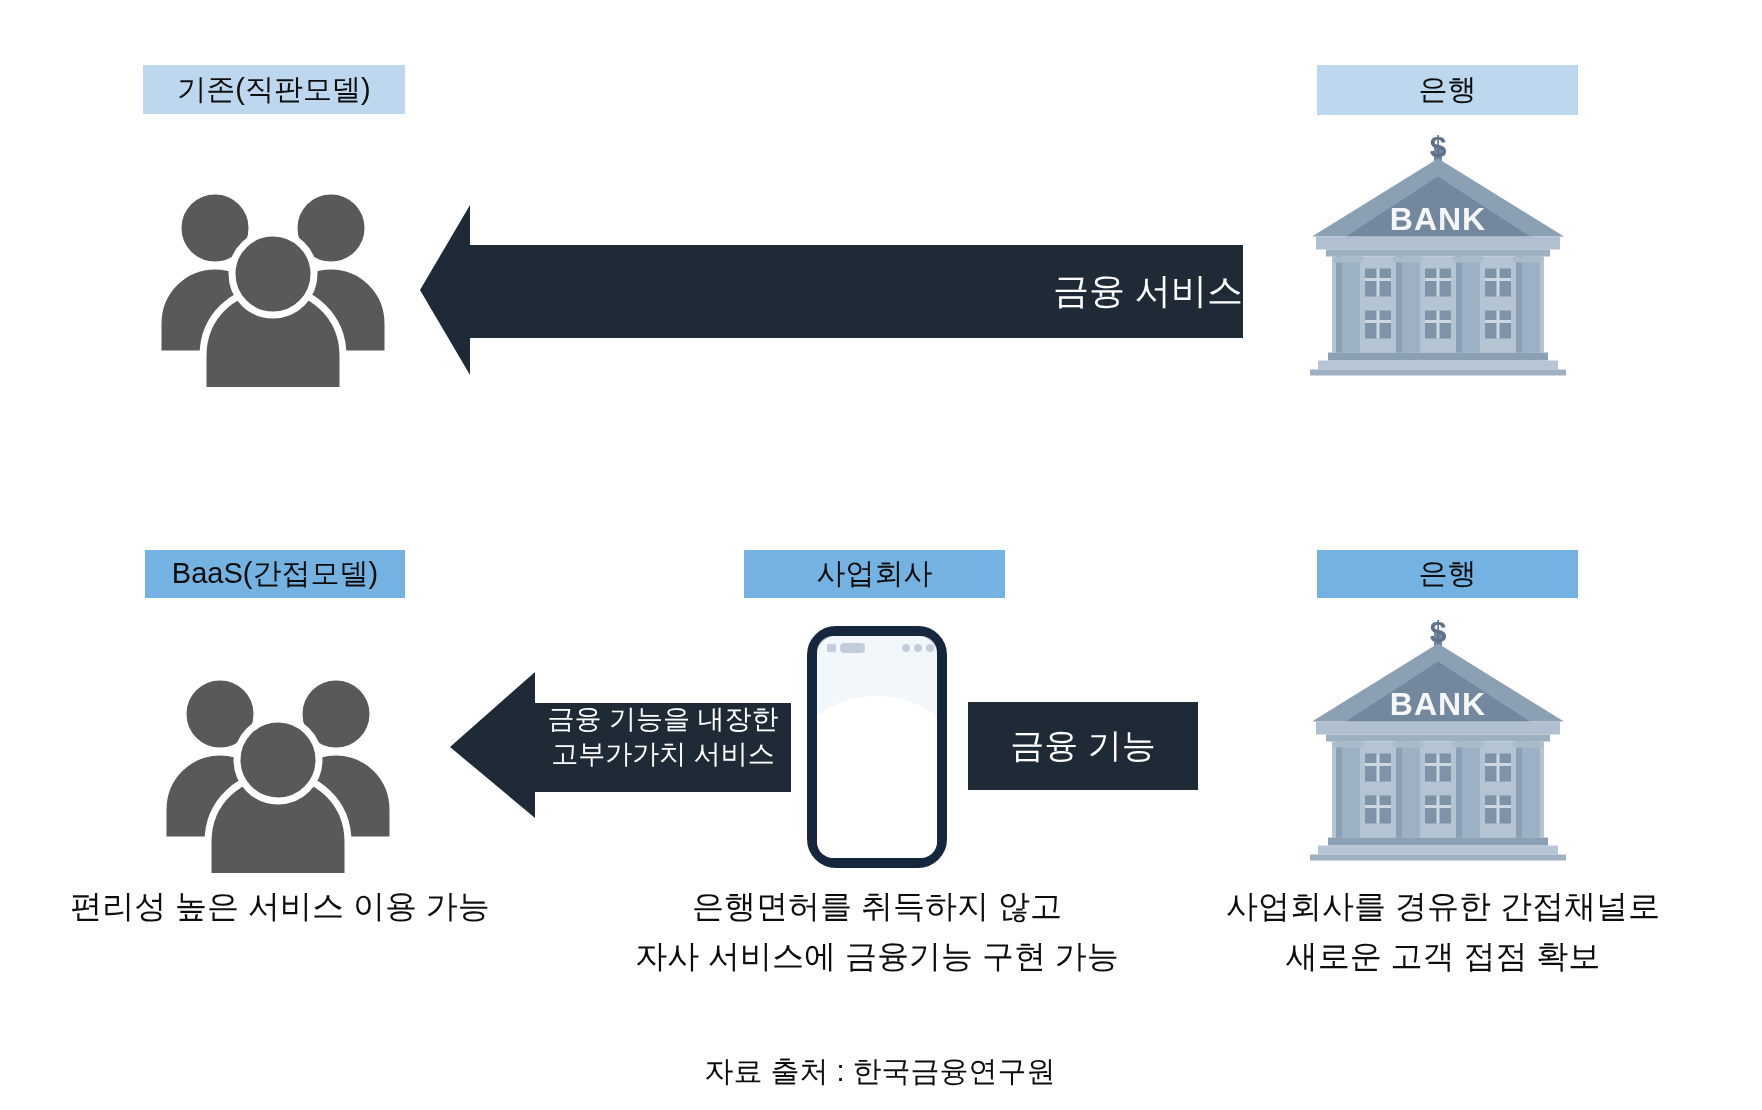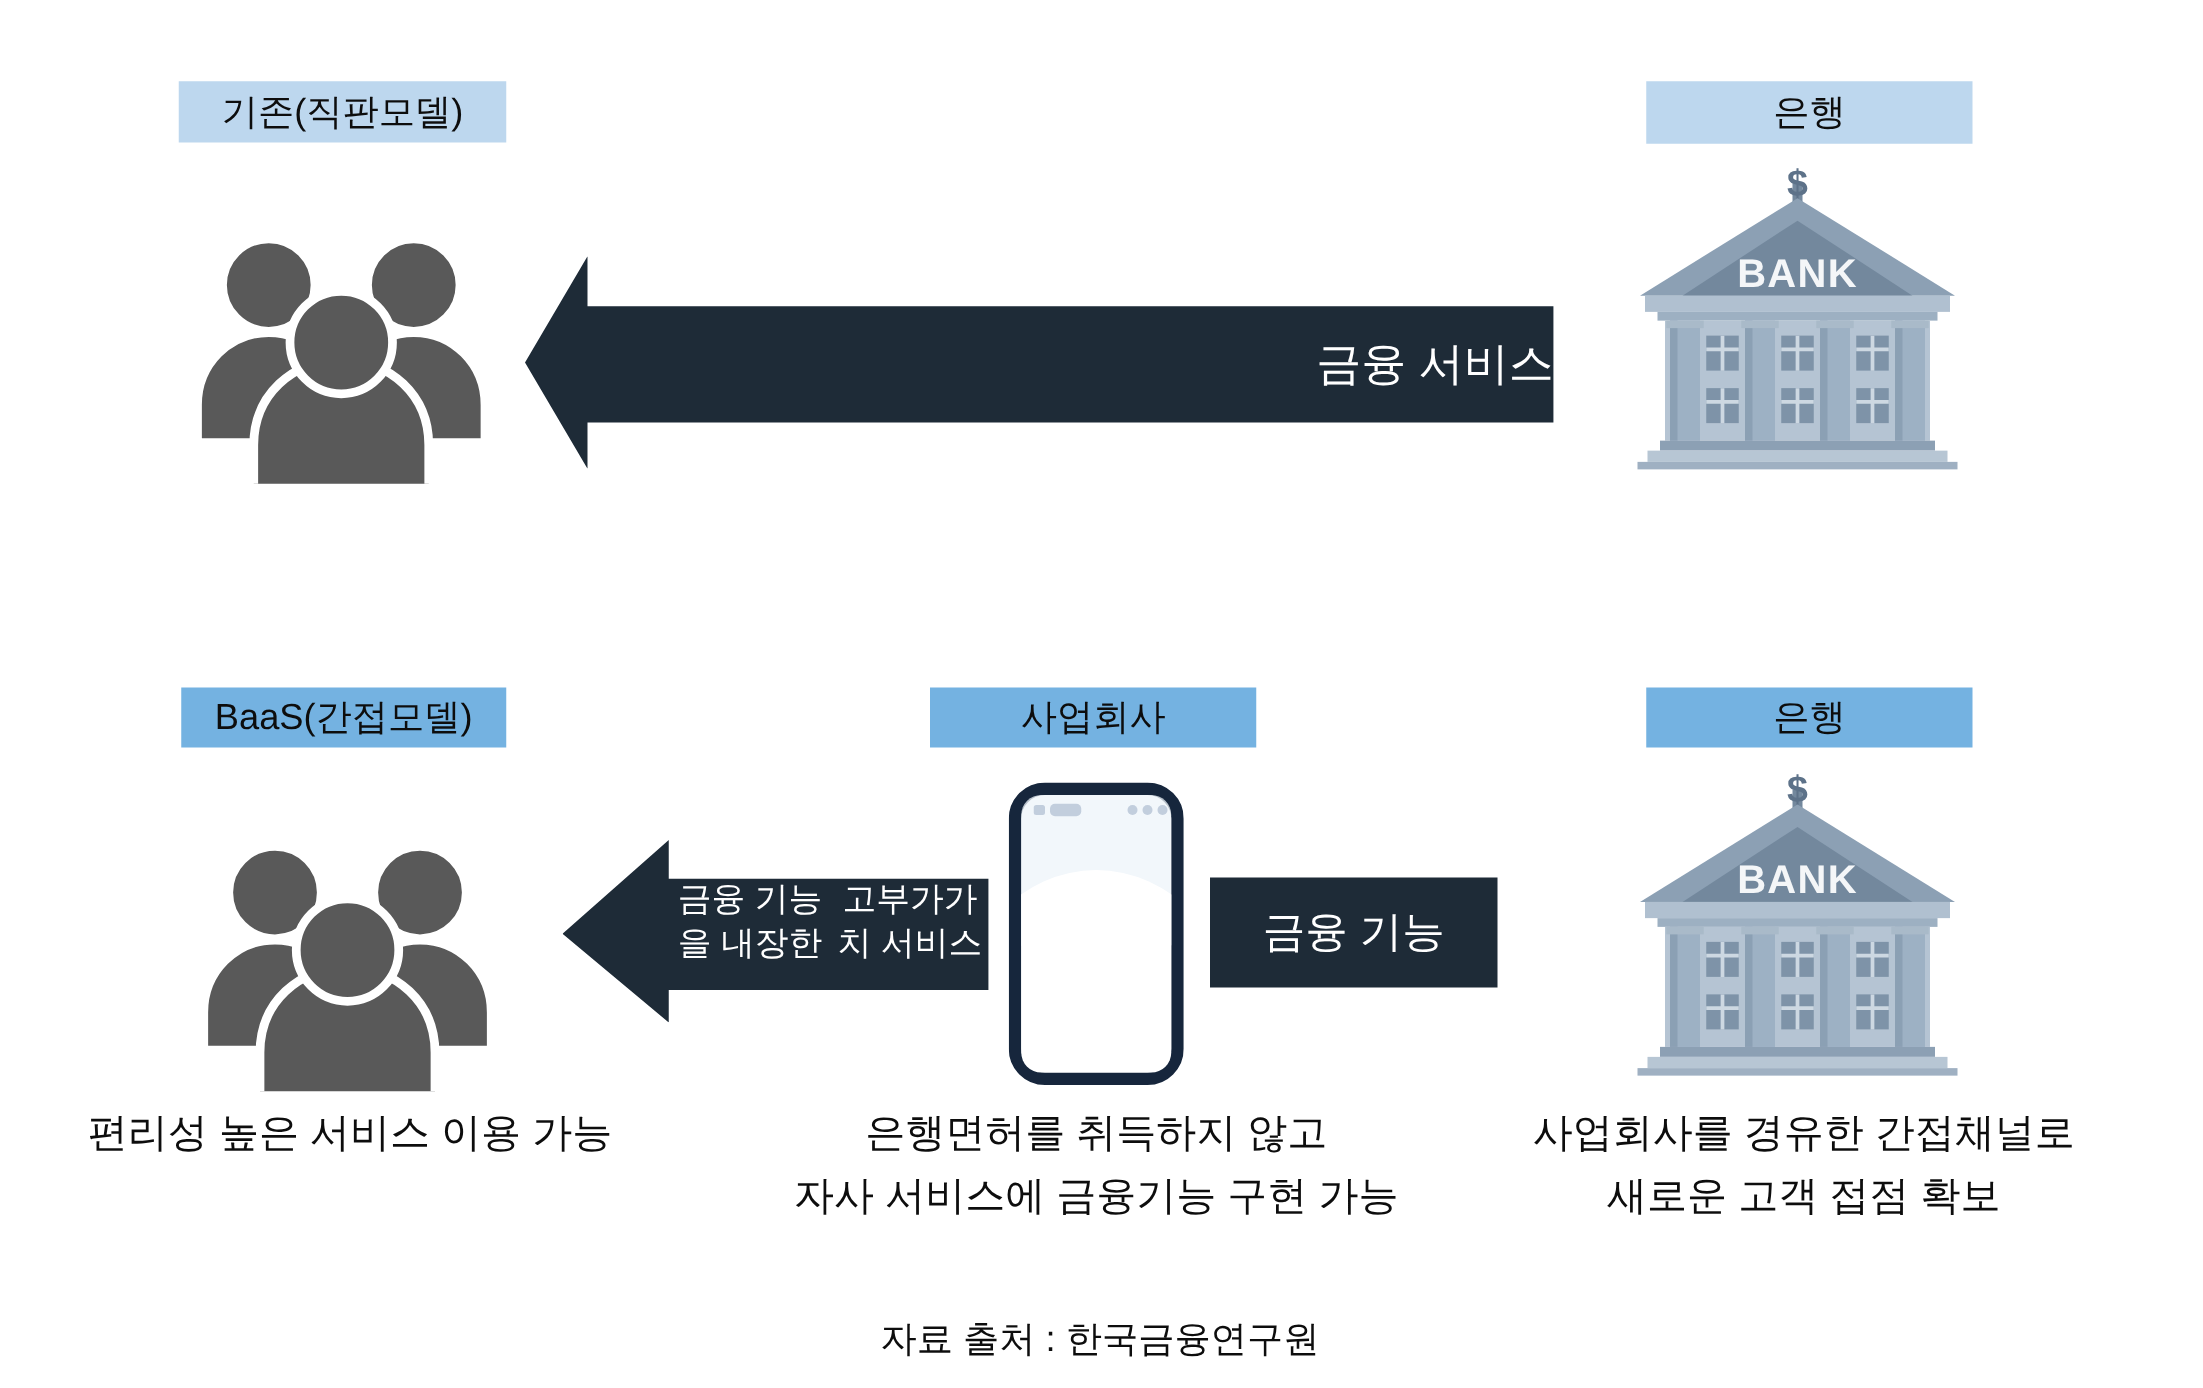--- a/index.html
+++ b/index.html
@@ -46,21 +46,21 @@
     justify-content: flex-end;
   }
   #arrow-embedded {
     left: 450px; top: 672px; width: 341px; height: 146px;
     clip-path: polygon(0 75px, 85px 0, 85px 31px, 341px 31px, 341px 120px, 85px 120px, 85px 146px);
   }
   #arrow-embedded .arrow-inner {
     left: 85px; top: 31px; width: 256px; height: 67px;
     font-size: 27px;
     line-height: 1.28;
-    flex-direction: row;
+    flex-direction: column;
   }
   #function-box {
     left: 968px; top: 702px; width: 230px; height: 88px;
     display: flex; align-items: center; justify-content: center;
     color: #ffffff; font-size: 34px;
   }
 
   .icon-abs { position: absolute; }
 
   .caption {

